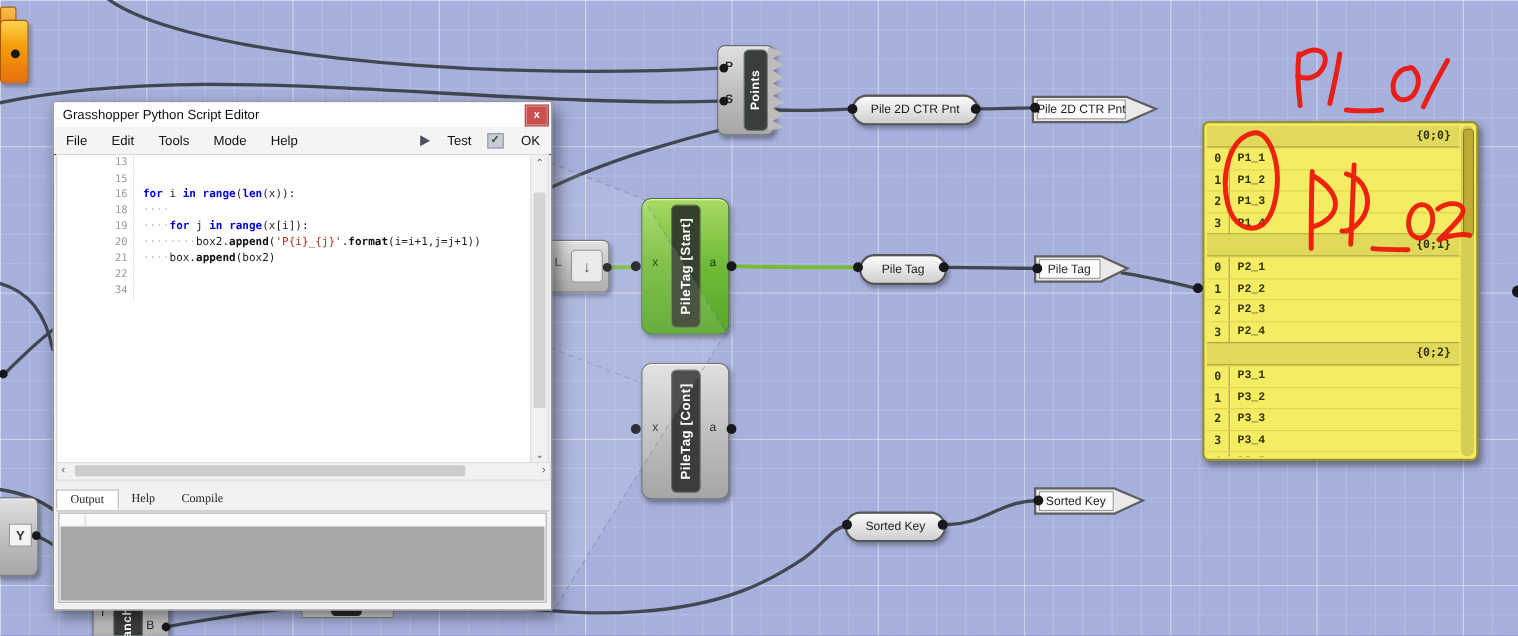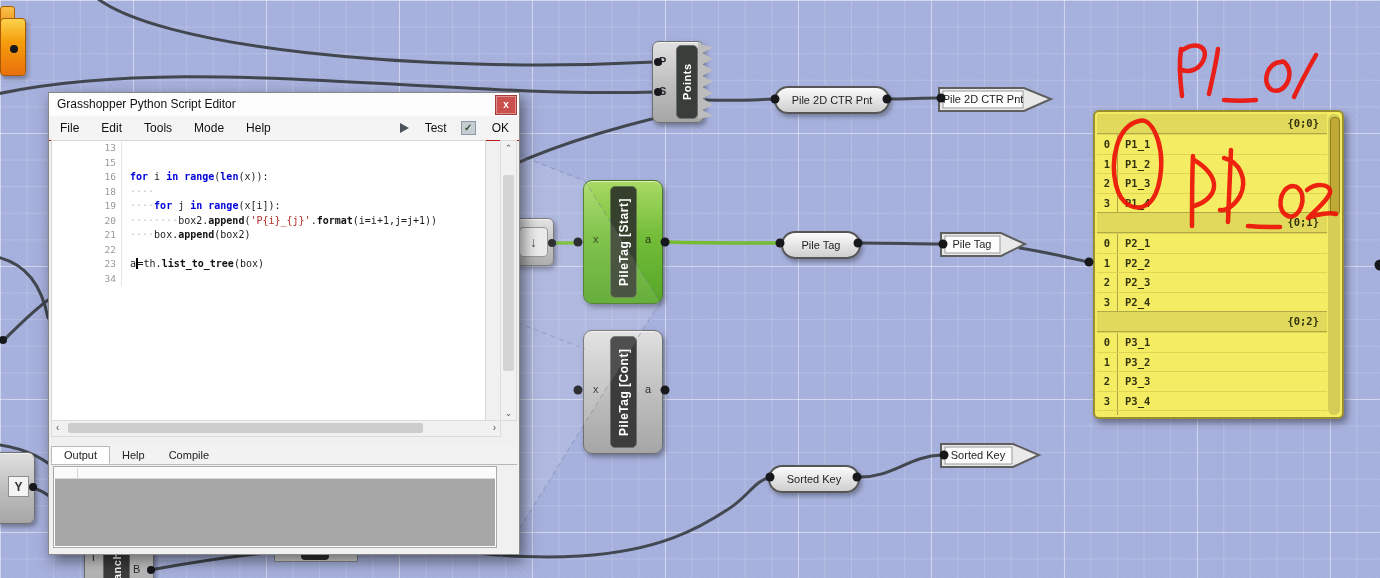--- a/index.html
+++ b/index.html
@@ -9,21 +9,21 @@
       repeating-linear-gradient(45deg, rgba(255,255,255,.05) 0 1px, transparent 1px 5px),
       linear-gradient(rgba(255,255,255,.38) 1px, transparent 1px),
       linear-gradient(90deg, rgba(255,255,255,.38) 1px, transparent 1px),
       linear-gradient(rgba(255,255,255,.16) 1px, transparent 1px),
       linear-gradient(90deg, rgba(255,255,255,.16) 1px, transparent 1px);
     background-size:7px 7px,133px 133px,133px 133px,26.6px 26.6px,26.6px 26.6px;
     font-family:"Liberation Sans",sans-serif;}
   .abs{position:absolute;}
   svg{position:absolute;left:0;top:0;overflow:visible;}
   .layer-wires{z-index:1;} .layer-comps{z-index:2;} .layer-grips{z-index:3;}
-  .layer-beam{z-index:4;} .editor{z-index:5;padding-left:18px;} .layer-ink{z-index:6;}
+  .layer-beam{z-index:4;} .editor{z-index:5;} .layer-ink{z-index:6;}
 
   
   .comp-body{position:absolute;border:1px solid #6f6f6f;border-radius:7px;
     background:linear-gradient(180deg,#e0e0e0,#bdbdbd 55%,#a6a6a6);
     box-shadow:2px 3px 5px rgba(0,0,0,.35), inset 0 1px 0 rgba(255,255,255,.6);}
   .vlabel{position:absolute;display:flex;align-items:center;justify-content:center;
     writing-mode:vertical-rl;transform:rotate(180deg);
     color:#fff;font-weight:bold;font-size:12px;letter-spacing:.5px;
     background:#3c3c3c;border:1px solid #6d6d6d;border-radius:5px;}
   .port{position:absolute;font-size:11px;color:#2c2c2c;font-weight:bold;}
@@ -37,21 +37,21 @@
   .gh-panel{position:absolute;left:1093px;top:110px;width:247px;height:305px;
     background:#f4ec63;border:2px solid #9a8f30;border-radius:6px;
     box-shadow:3px 4px 7px rgba(0,0,0,.4);}
   .panel-body{position:absolute;left:2px;top:2px;right:15px;bottom:2px;overflow:hidden;
     font-family:"DejaVu Sans Mono",monospace;font-size:10.5px;color:#33320f;}
   .p-head{height:19px;line-height:19px;text-align:right;padding-right:8px;font-weight:bold;
     background:rgba(0,0,0,.08);border-top:1px solid rgba(0,0,0,.22);border-bottom:1px solid rgba(0,0,0,.22);}
   .p-head:first-child{border-top:none;}
   .p-row{height:18.5px;line-height:18.5px;display:flex;border-top:1px solid rgba(120,110,20,.18);font-weight:bold;}
   .p-idx{width:20px;text-align:center;border-right:1px solid rgba(0,0,0,.3);}
-  .p-val{padding-left:7px;}
+  .p-val{padding-left:7px;font-family:Liberation Mono, monospace;}
   .panel-scroll{position:absolute;right:2px;top:2px;bottom:2px;width:12px;
     background:rgba(0,0,0,.13);border-radius:6px;}
   .panel-thumb{position:absolute;left:2px;top:3px;width:8px;height:96px;border-radius:4px;
     background:#bfa937;border:1px solid #8d7c20;}
 
   
   .editor{position:absolute;left:48px;top:92px;width:452px;height:461px;background:#f0f0f0;
     border:1px solid #888;box-shadow:4px 6px 14px rgba(0,0,0,.5);font-size:12px;color:#111;}
   .titlebar{position:absolute;left:0;top:0;right:0;height:23px;background:#fdfdfd;
     border-bottom:1px solid #e0e0e0;}
@@ -79,21 +79,21 @@
   .cursor{display:inline-block;width:1.5px;height:11px;background:#000;vertical-align:-2px;}
   .vscroll{position:absolute;right:2px;top:47px;width:15px;height:279px;background:#f1f1f1;
     border:1px solid #dcdcdc;}
   .vscroll .arr{position:absolute;left:0;width:100%;text-align:center;font-size:9px;color:#555;}
   .vthumb{position:absolute;left:2px;right:2px;top:34px;height:196px;background:#d4d4d4;border-radius:2px;}
   .hscroll{position:absolute;left:2px;top:327px;width:448px;height:15px;background:#f1f1f1;
     border:1px solid #dcdcdc;}
   .hscroll .arr{position:absolute;top:1px;font-size:10px;color:#555;}
   .hthumb{position:absolute;left:16px;top:2px;width:355px;height:10px;background:#cdcdcd;border-radius:2px;}
   .tabbar{position:absolute;left:2px;top:352px;right:2px;height:19px;background:#f2f2f2;
-    border-bottom:1px solid #b8b8b8;display:flex;align-items:center;}
+    border-bottom:1px solid #b8b8b8;display:flex;align-items:flex-start;font-family:Liberation Serif, serif;}
   .tab{padding:2px 12px 2px 12px;font-size:11px;color:#222;}
   .tab.active{background:#fff;border:1px solid #b8b8b8;border-bottom:1px solid #fff;margin-bottom:-1px;}
   .output-panel{position:absolute;left:4px;top:373px;width:442px;height:80px;background:#fff;
     border:1px solid #a8a8a8;}
   .op-head{position:absolute;left:1px;top:1px;right:1px;height:10px;background:#fafafa;border-bottom:1px solid #d8d8d8;}
   .op-head-div{position:absolute;left:22px;top:0;bottom:0;width:1px;background:#d8d8d8;}
   .op-body{position:absolute;left:1px;top:12px;right:1px;bottom:1px;background:#a7a7a7;}
 
   
   .btnbox{position:absolute;background:#e9e9e9;border:1px solid #8d8d8d;border-radius:4px;
@@ -330,21 +330,20 @@
 
     <div class="code-area" id="code-lines">
         <div class="code-line"><span class="gut">13</span><span class="src"></span></div>
         <div class="code-line"><span class="gut">15</span><span class="src"></span></div>
         <div class="code-line"><span class="gut">16</span><span class="src"><span class="c-k">for</span><span class="c-p"> i </span><span class="c-k">in</span><span class="c-p"> </span><span class="c-k">range</span><span class="c-p">(</span><span class="c-k">len</span><span class="c-p">(x)):</span></span></div>
         <div class="code-line"><span class="gut">18</span><span class="src"><span class="c-d">····</span></span></div>
         <div class="code-line"><span class="gut">19</span><span class="src"><span class="c-d">····</span><span class="c-k">for</span><span class="c-p"> j </span><span class="c-k">in</span><span class="c-p"> </span><span class="c-k">range</span><span class="c-p">(x[i]):</span></span></div>
         <div class="code-line"><span class="gut">20</span><span class="src"><span class="c-d">········</span><span class="c-p">box2.</span><span class="c-m">append</span><span class="c-p">(</span><span class="c-s">'P{i}_{j}'</span><span class="c-p">.</span><span class="c-m">format</span><span class="c-p">(i=i+1,j=j+1))</span></span></div>
         <div class="code-line"><span class="gut">21</span><span class="src"><span class="c-d">····</span><span class="c-p">box.</span><span class="c-m">append</span><span class="c-p">(box2)</span></span></div>
         <div class="code-line"><span class="gut">22</span><span class="src"></span></div>
-        <div class="code-line"><span class="gut">23</span><span class="src"><span class="c-p">a</span><span class="cursor"></span><span class="c-p">=th.</span><span class="c-m">list_to_tree</span><span class="c-p">(box)</span></span></div>
         <div class="code-line"><span class="gut">34</span><span class="src"></span></div>
       </div>
 
     <div class="vscroll">
       <span class="arr" style="top:2px;">⌃</span>
       <div class="vthumb"></div>
       <span class="arr" style="bottom:2px;">⌄</span>
     </div>
     <div class="hscroll">
       <span class="arr" style="left:4px;">‹</span>

